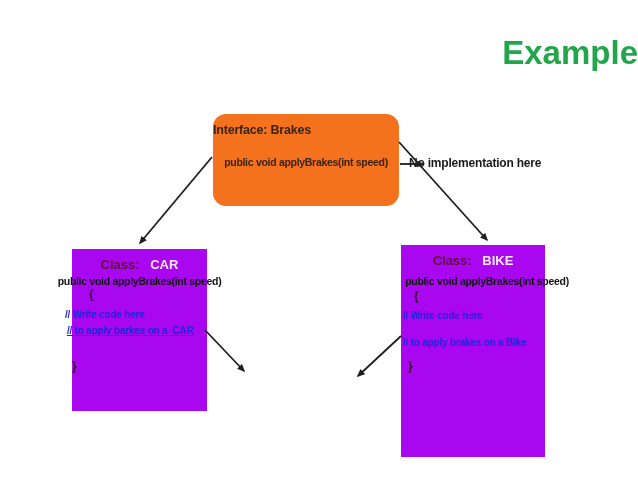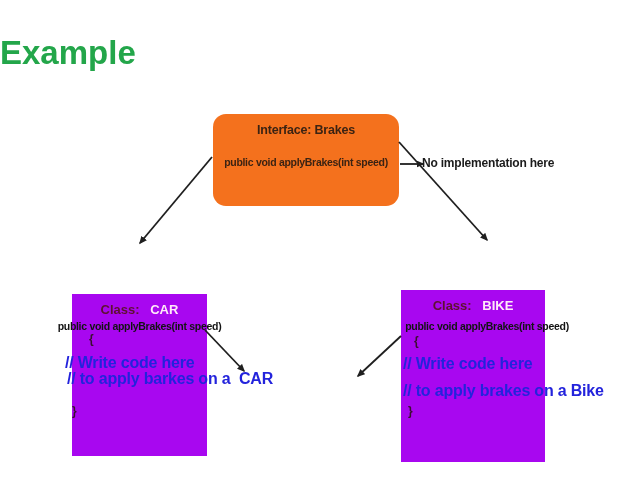--- a/index.html
+++ b/index.html
@@ -1,69 +1,69 @@
 <!DOCTYPE html>
 <html style="--title_green: #23A64A; --interface_orange: #F4711D; --class_purple: #A807F0; --ink_brown: #3B2313; --ink: #1B1B1B; --code_blue: #2323DC; --class_label_maroon: #5E1230; --class_name_pink: #FFE9F8; --brace_dark: #3A1030; --arrow_black: #1F1F1F;"><head>
 <meta charset="utf-8">
 <style>
   html,body{margin:0;padding:0;background:#fff;}
   .canvas{
     position:relative;width:638px;height:478px;background:#ffffff;overflow:hidden;
     font-family:"Liberation Sans","DejaVu Sans",sans-serif;
   }
   .slide-title{
-    position:absolute;top:34px;left:0;width:100%;text-align:left;
+    position:absolute;top:34px;left:0;width:100%;text-align:right;
     font-size:33px;font-weight:bold;color:var(--title_green);margin:0;
   }
   .connectors{position:absolute;left:0;top:0;width:638px;height:478px;pointer-events:none;z-index:5;}
   .connectors line{stroke:var(--arrow_black);stroke-width:1.8px;}
   .connectors .head{fill:var(--arrow_black);}
   .box{position:absolute;box-sizing:border-box;}
   .interface-box{
     left:213px;top:114px;width:186px;height:92px;border-radius:13px;
     background:var(--interface_orange);z-index:2;
   }
   .interface-heading{
-    position:absolute;top:9px;left:0;width:100%;text-align:center;
+    position:absolute;top:9px;left:0;width:100%;
     font-size:12.5px;font-weight:bold;color:var(--ink_brown);letter-spacing:-0.2px;
   }
   .interface-method{
     position:absolute;top:42px;left:0;width:100%;text-align:center;white-space:nowrap;
     font-size:10.5px;font-weight:bold;color:var(--ink_brown);letter-spacing:-0.3px;
   }
-  .class-box{background:var(--class_purple);z-index:2;margin-top:45px;}
+  .class-box{background:var(--class_purple);z-index:2;}
   .car-box{left:72px;top:249px;width:135px;height:162px;}
-  .bike-box{left:401px;top:245px;width:144px;height:172px;}
+  .bike-box{left:401px;top:245px;width:144px;height:212px;}
   .class-line{
     position:absolute;top:8px;left:0;width:100%;text-align:center;
     font-size:13px;font-weight:bold;white-space:nowrap;
   }
   .class-label{color:var(--class_label_maroon);}
   .class-name{color:var(--class_name_pink);margin-left:7px;}
   .method-line{
     position:absolute;white-space:nowrap;font-size:10.5px;font-weight:bold;
     color:#131313;letter-spacing:-0.3px;
   }
   .car-box .method-line{top:26px;left:50%;transform:translateX(-50%);}
   .bike-box .method-line{top:30px;left:50%;transform:translateX(calc(-50% + 14px));}
   .brace{position:absolute;font-size:12px;font-weight:bold;color:var(--brace_dark);}
   .car-box .open-brace{left:17px;top:38px;}
   .car-box .close-brace{left:0px;top:110px;}
   .bike-box .open-brace{left:13px;top:44px;}
   .bike-box .close-brace{left:7px;top:114px;}
   .comment{
-    position:absolute;font-size:16px;font-weight:bold;color:var(--code_blue);
+    position:absolute;font-size:10px;font-weight:bold;color:var(--code_blue);
     white-space:pre;letter-spacing:-0.2px;
   }
   .car-box .comment-1{left:-7px;top:60px;}
-  .car-box .comment-2{left:-5px;top:76px;}
+  .car-box .comment-2{left:-5px;top:76px;text-decoration:underline;}
   .bike-box .comment-1{left:2px;top:65px;}
   .bike-box .comment-2{left:2px;top:92px;}
   .note{position:absolute;font-weight:bold;color:var(--ink);z-index:3;}
-  .note-no-impl{left:422px;top:156px;font-size:12px;letter-spacing:-0.2px;white-space:nowrap;}
+  .note-no-impl{left:409px;top:156px;font-size:12px;letter-spacing:-0.2px;white-space:nowrap;}
   .note-impl{left:242px;top:380px;font-size:12.5px;line-height:15px;}
 </style>
 </head>
 <body>
 
 <div class="canvas">
 
   <h1 class="slide-title">Example</h1>
 
   <svg class="connectors" viewBox="0 0 638 478" xmlns="http://www.w3.org/2000/svg">

